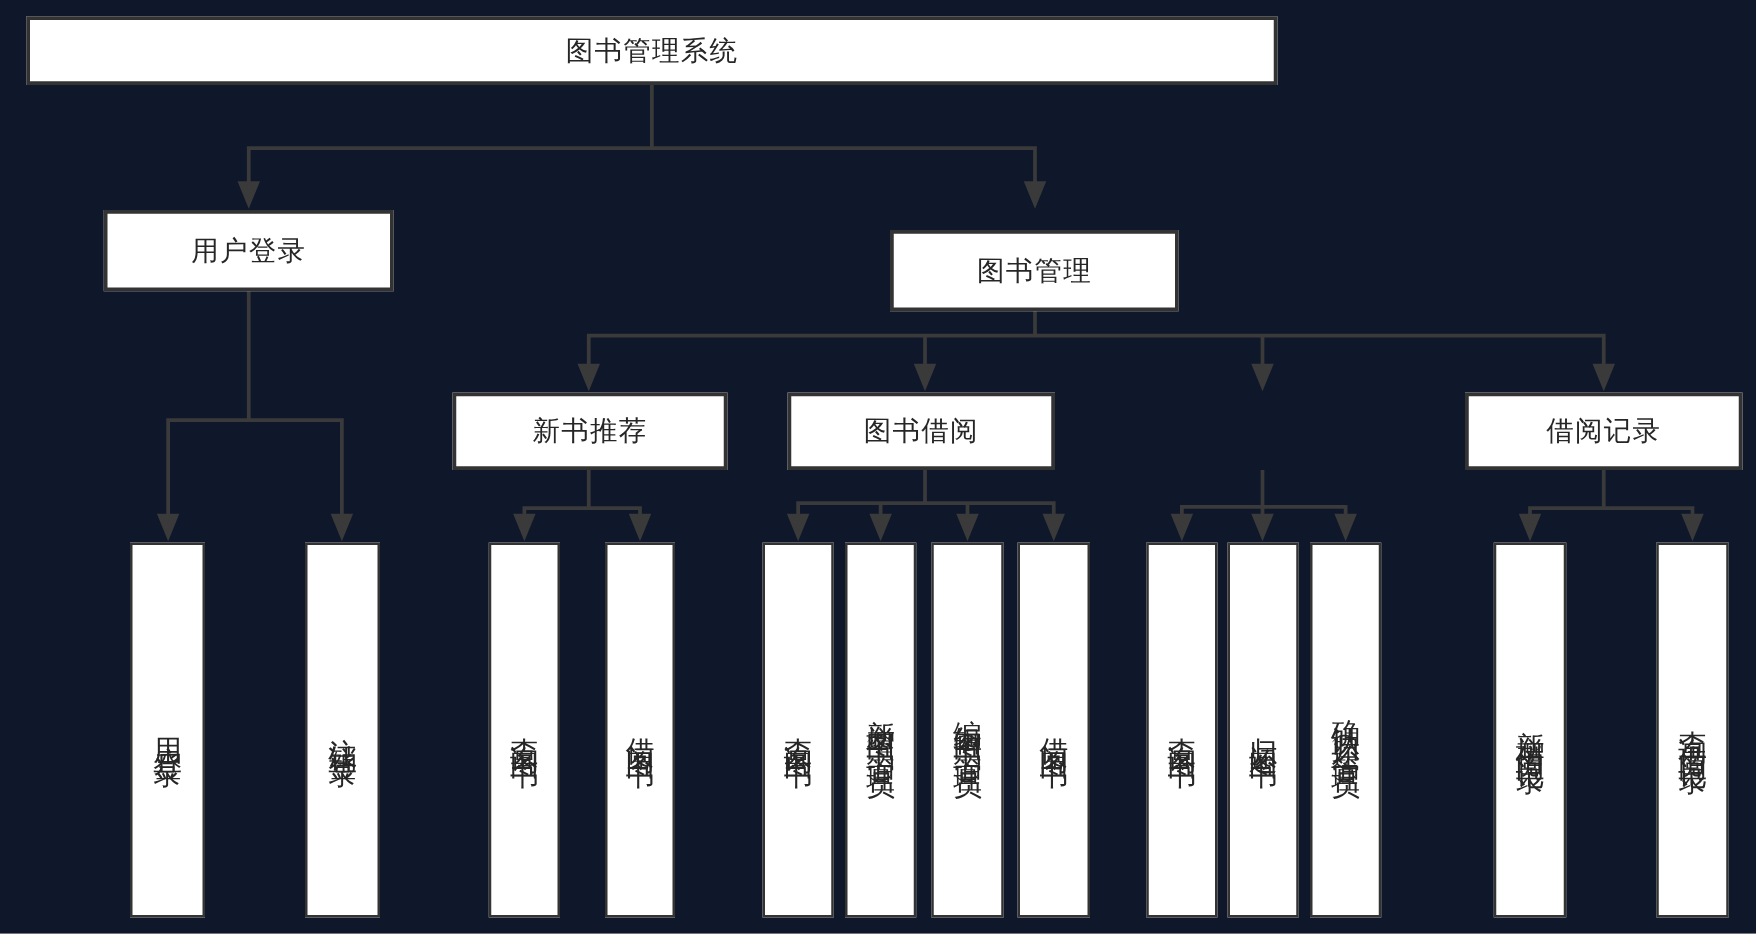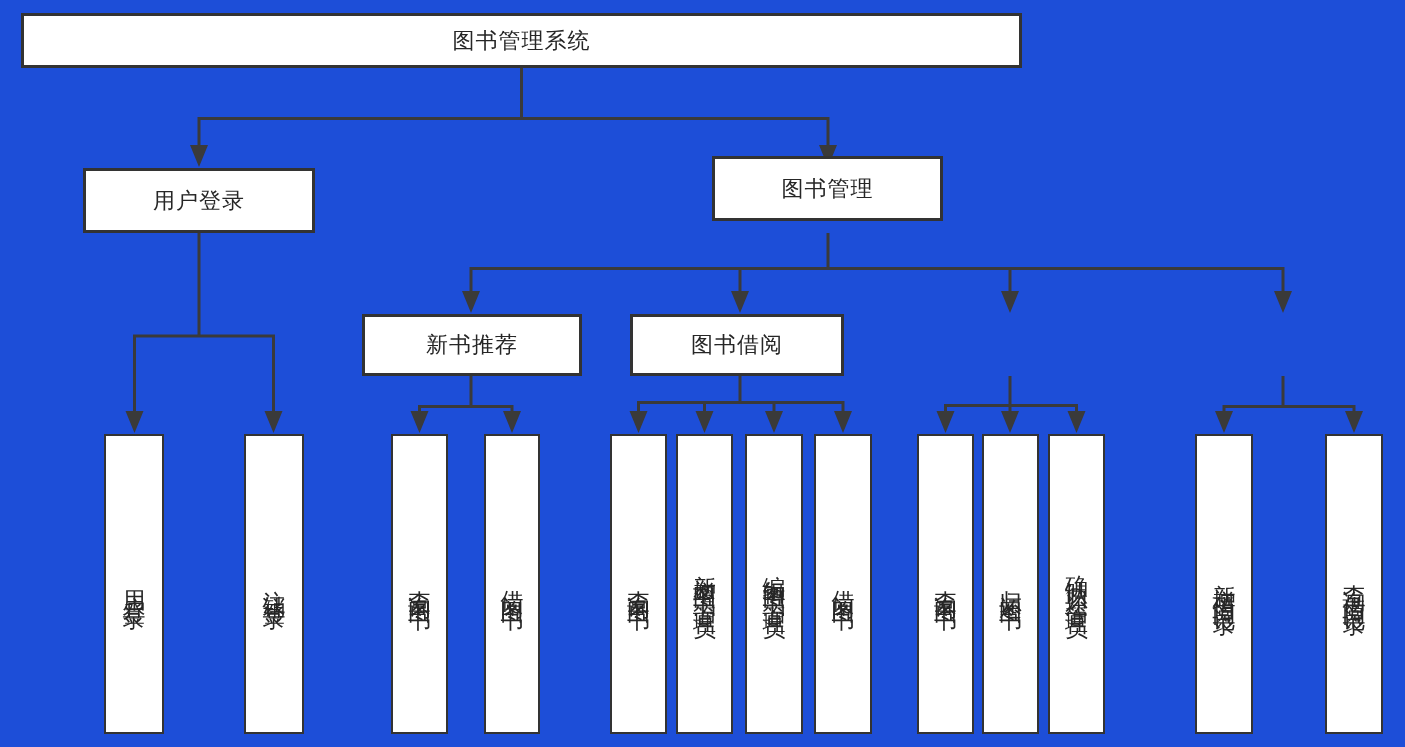--- a/index.html
+++ b/index.html
@@ -5,21 +5,21 @@
   html, body {
     margin: 0;
     padding: 0;
     background: #ffffff;
     font-family: "Liberation Sans", "DejaVu Sans", sans-serif;
   }
   .canvas {
     position: relative;
     width: 1405px;
     height: 747px;
-    background: #1d4ed8;
+    background: #0f172a;
     overflow: hidden;
   }
   .connectors {
     position: absolute;
     left: 0;
     top: 0;
     width: 1405px;
     height: 747px;
   }
   .box {
@@ -49,21 +49,21 @@
     right: 6px;
     color: #b3b1b1;
     font-size: 21px;
     letter-spacing: 0.5px;
     white-space: nowrap;
     pointer-events: none;
   }
   
   .n-root            { left: 21px;   top: 13px;  width: 1001px; height: 55px; }
   .n-user-login      { left: 83px;   top: 168px; width: 232px;  height: 65px; }
-  .n-book-mgmt       { left: 712px;  top: 156px; width: 231px;  height: 65px; }
+  .n-book-mgmt       { left: 712px;  top: 184px; width: 231px;  height: 65px; }
   .n-new-book-rec    { left: 362px;  top: 314px; width: 220px;  height: 62px; }
   .n-book-borrow     { left: 630px;  top: 314px; width: 214px;  height: 62px; }
   .n-current-borrow  { left: 903px;  top: 314px; width: 217px;  height: 62px; }
   .n-borrow-records  { left: 1172px; top: 314px; width: 222px;  height: 62px; }
   .lf { top: 434px; height: 300px; }
   .l1  { left: 104px;  width: 60px; }
   .l2  { left: 244px;  width: 60px; }
   .l3  { left: 391px;  width: 57px; }
   .l4  { left: 484px;  width: 56px; }
   .l5  { left: 610px;  width: 57px; }
@@ -119,20 +119,21 @@
     </g>
   </svg>
 
   <div class="box n-root">图书管理系统</div>
 
   <div class="box n-user-login">用户登录</div>
   <div class="box n-book-mgmt">图书管理</div>
 
   <div class="box n-book-borrow">图书借阅</div>
   <div class="box n-new-book-rec">新书推荐</div>
+  <div class="box n-borrow-records">借阅记录</div>
 
   <div class="box leaf lf l1">用户登录</div>
   <div class="box leaf lf l2">注销登录</div>
   <div class="box leaf lf l3">查询图书</div>
   <div class="box leaf lf l4">借阅图书</div>
   <div class="box leaf lf l5">查询图书</div>
   <div class="box leaf lf l6">新增图书（管理员）</div>
   <div class="box leaf lf l7">编辑图书（管理员）</div>
   <div class="box leaf lf l8">借阅图书</div>
   <div class="box leaf lf l9">查询图书</div>

